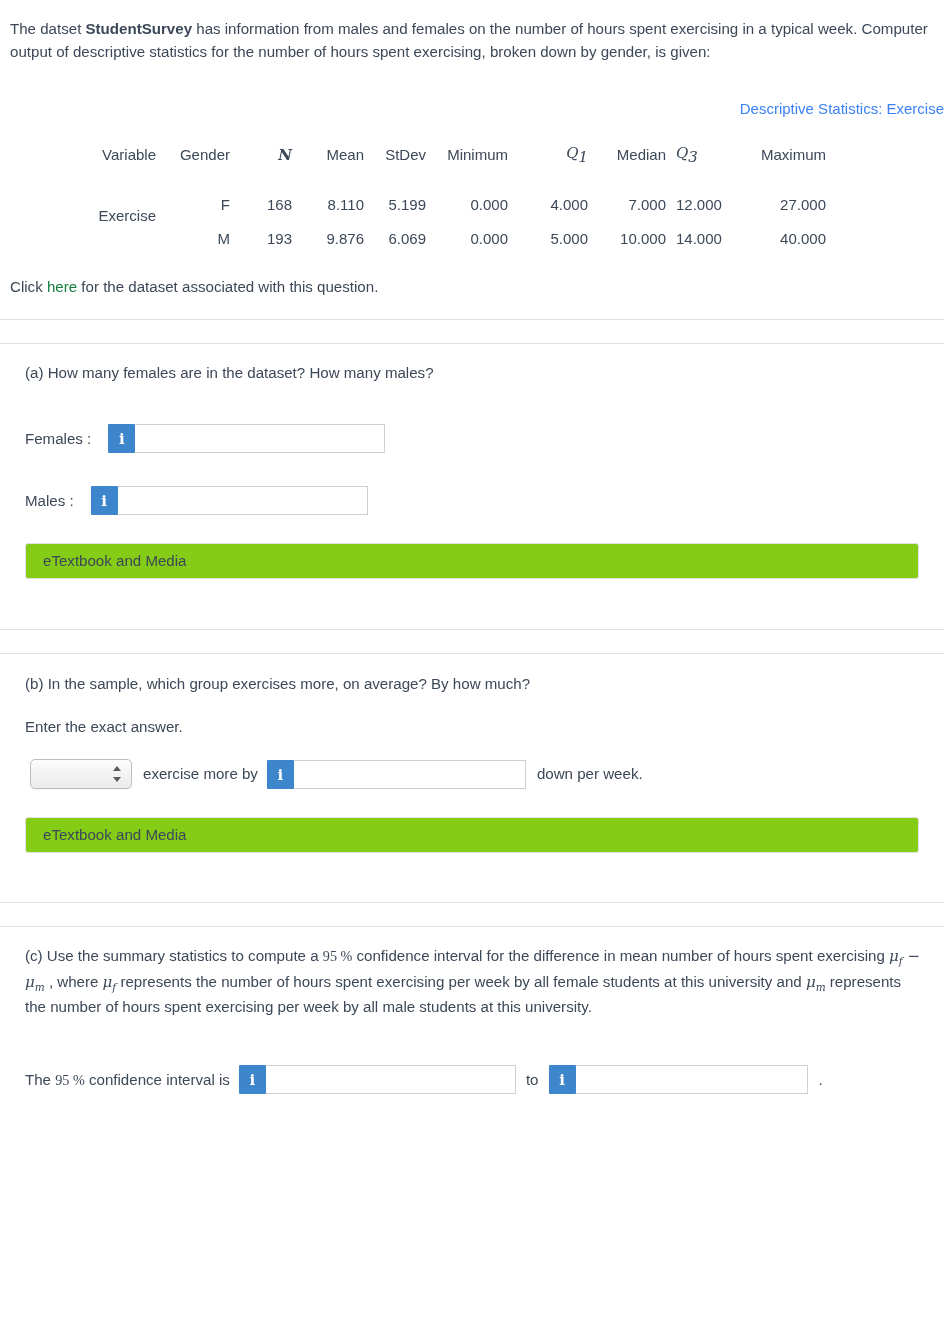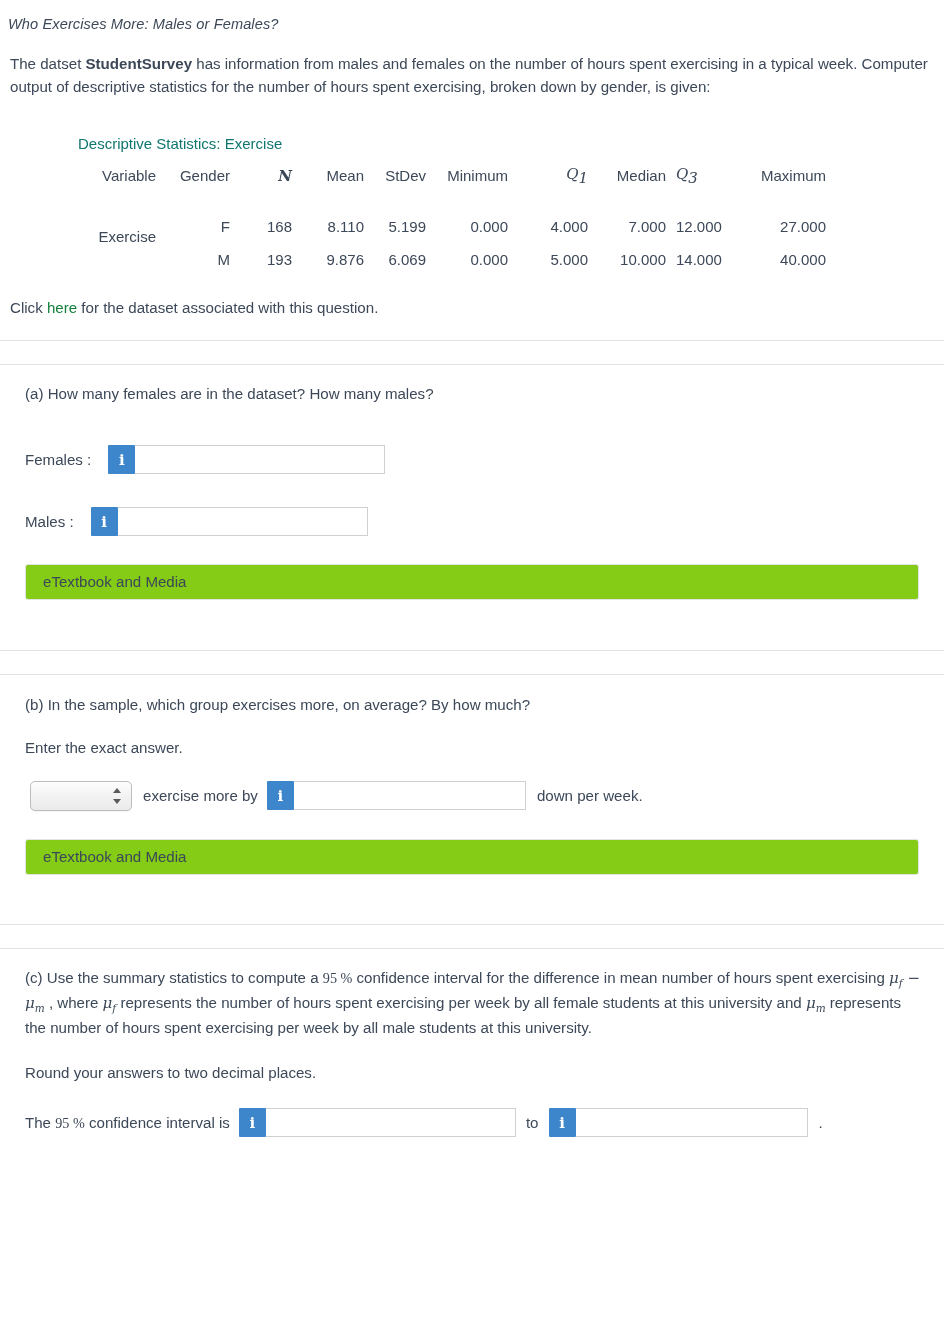--- a/index.html
+++ b/index.html
@@ -32,22 +32,23 @@
     font-size: 15.1px;
     line-height: 1.52;
     color: #3c4858;
   }
   .intro-body b { font-weight: bold; }
 
   
   .stat-wrap { padding: 34px 0 0 78px; }
   .stat-caption {
     font-size: 15px;
-    color: #0f766e;
-    margin-bottom: 8px;
+    color: #3b82f6;
+    margin-bottom: 22px;
+    text-align: right;
   }
   table.stats {
     border-collapse: collapse;
     font-size: 15px;
     color: #3c4858;
   }
   table.stats th, table.stats td {
     padding: 0;
     font-weight: normal;
     text-align: right;
@@ -243,21 +244,20 @@
     font-style: italic;
     font-size: 15px;
   }
   .mathvar sub { font-size: 10.5px; font-style: italic; }
 </style>
 </head>
 <body>
 
 <div class="page">
 
-  <div class="intro-title">Who Exercises More: Males or Females?</div>
 
   <div class="intro-body">
     <span>The datset </span><b>StudentSurvey</b><span> has information from males and females on the number of hours spent exercising in a typical week. Computer output of descriptive statistics for the number of hours spent exercising, broken down by gender, is given:</span>
   </div>
 
   <div class="stat-wrap">
     <div class="stat-caption">Descriptive Statistics: Exercise</div>
     <table class="stats">
       <thead>
         <tr>
@@ -369,21 +369,20 @@
   <div style="height:49px"></div>
   <div class="rule"></div>
   <div class="sec-gap"></div>
   <div class="rule"></div>
 
   <div class="qsection">
     <div style="height:17px"></div>
     <div class="qtext"><span>(c) Use the summary statistics to compute a </span><span class="mathnum">95 %</span><span>   confidence interval for the difference in mean number of hours spent exercising </span><span class="mathvar"><span>μ</span><sub>f</sub></span><span class="mathvar"> − </span><span class="mathvar"><span>μ</span><sub>m</sub></span><span> , where </span><span class="mathvar"><span>μ</span><sub>f</sub></span><span> represents the number of hours spent exercising per week by all female students at this university and </span><span class="mathvar"><span>μ</span><sub>m</sub></span><span> represents the number of hours spent exercising per week by all male students at this university.</span></div>
 
     <div style="height:23px"></div>
-    <div class="qprompt">Round your answers to two decimal places.</div>
     <div style="height:24px"></div>
 
     <div class="row-c">
       <span class="lead"><span>The </span><span class="mathnum">95 %</span><span>   confidence interval is</span></span>
       <button class="info-btn">i</button>
       <input class="ans-input w-250" type="text" value="" style="">
       <span class="to">to</span>
       <button class="info-btn">i</button>
       <input class="ans-input w-232" type="text" value="" style="">
       <span class="dot">.</span>

